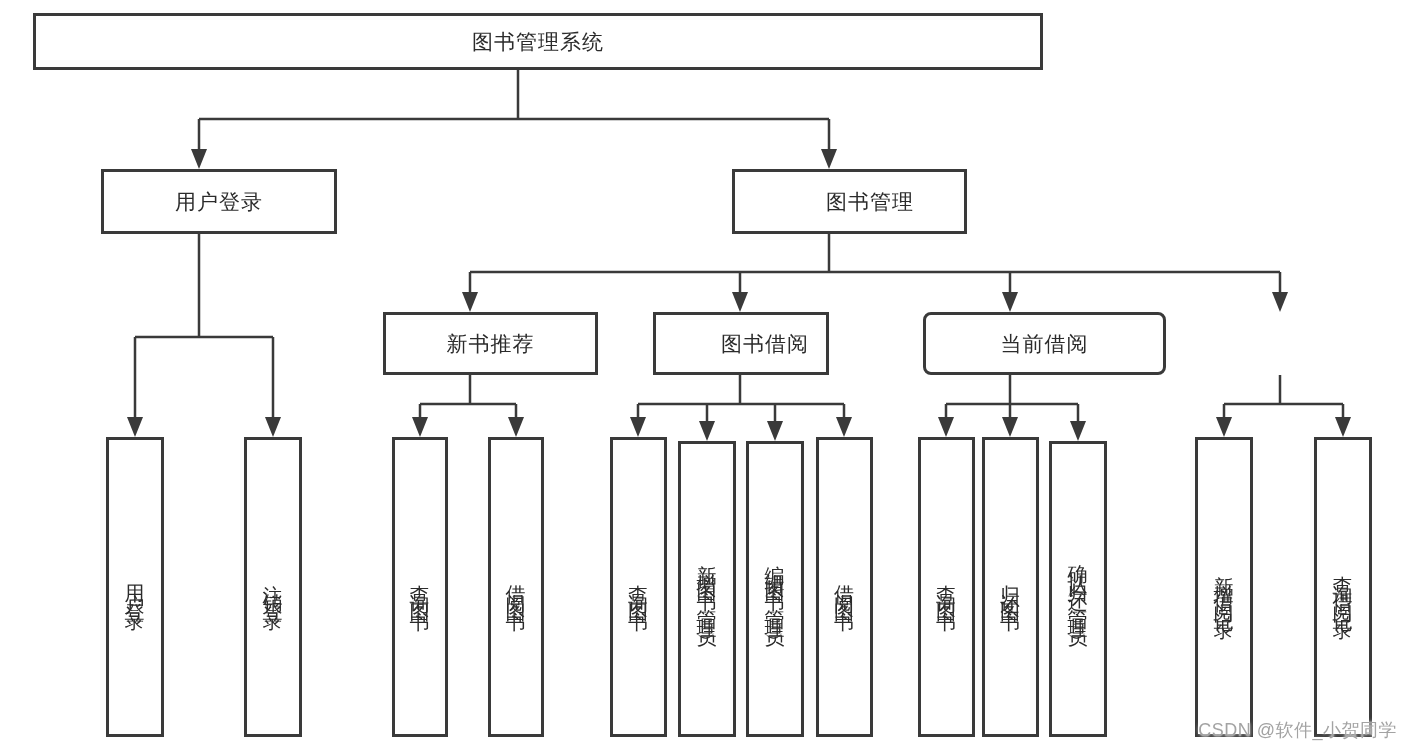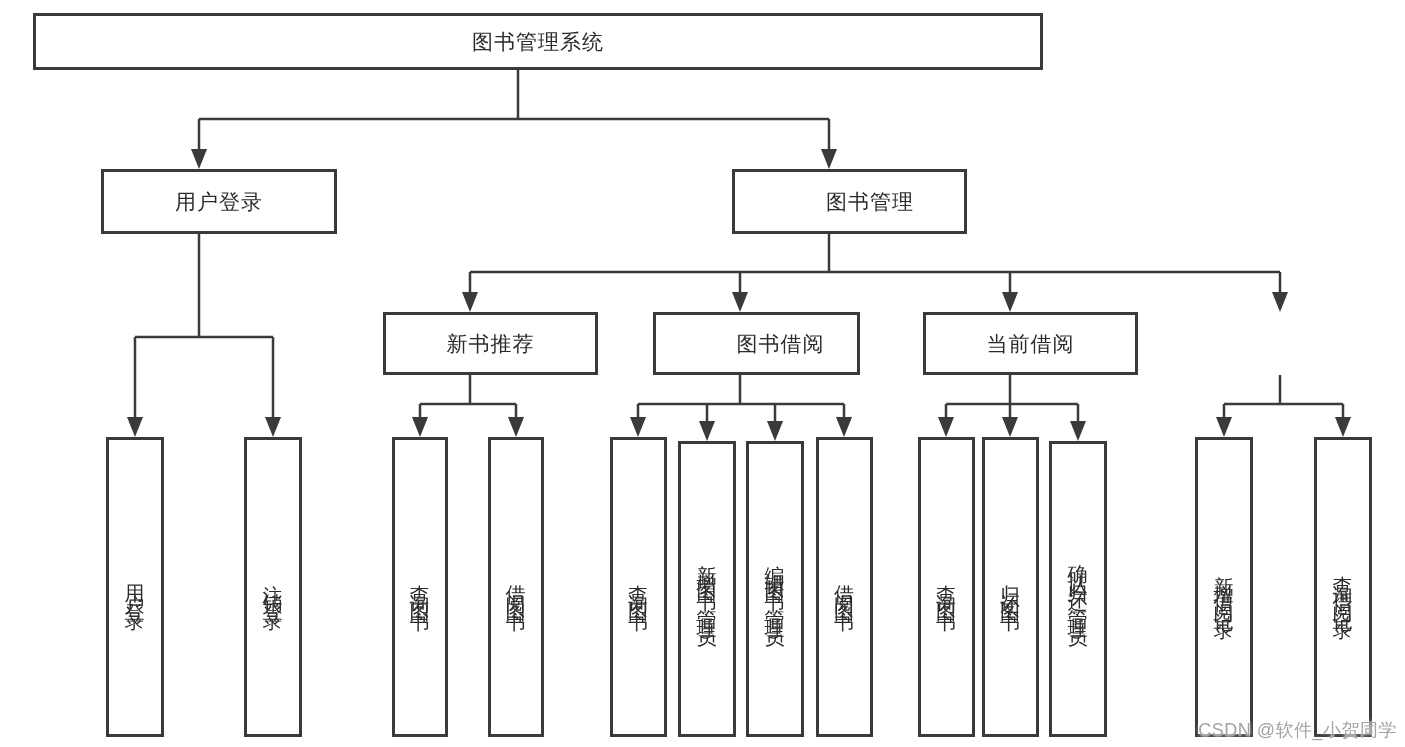--- a/index.html
+++ b/index.html
@@ -100,24 +100,24 @@
   <div class="node" style="left:81px;top:169px;width:236px;height:65px;">
     <span>用户登录</span>
   </div>
   <div class="node" style="left:712px;top:169px;width:235px;height:65px;padding-left:41px;">
     <span>图书管理</span>
   </div>
 
   <div class="node" style="left:363px;top:312px;width:215px;height:63px;">
     <span>新书推荐</span>
   </div>
-  <div class="node" style="left:633px;top:312px;width:207px;height:63px;padding-left:48px;">
+  <div class="node" style="left:633px;top:312px;width:176px;height:63px;padding-left:48px;">
     <span>图书借阅</span>
   </div>
-  <div class="node" style="left:903px;top:312px;width:215px;height:63px;">
+  <div class="node" style="left:903px;top:312px;width:243px;height:63px;border-radius:8px;">
     <span>当前借阅</span>
   </div>
 
   <div class="leaf" style="left:106px;top:437px;width:58px;height:300px;">
     <span class="v">用户登录</span>
   </div>
   <div class="leaf" style="left:244px;top:437px;width:58px;height:300px;">
     <span class="v">注销登录</span>
   </div>
 

